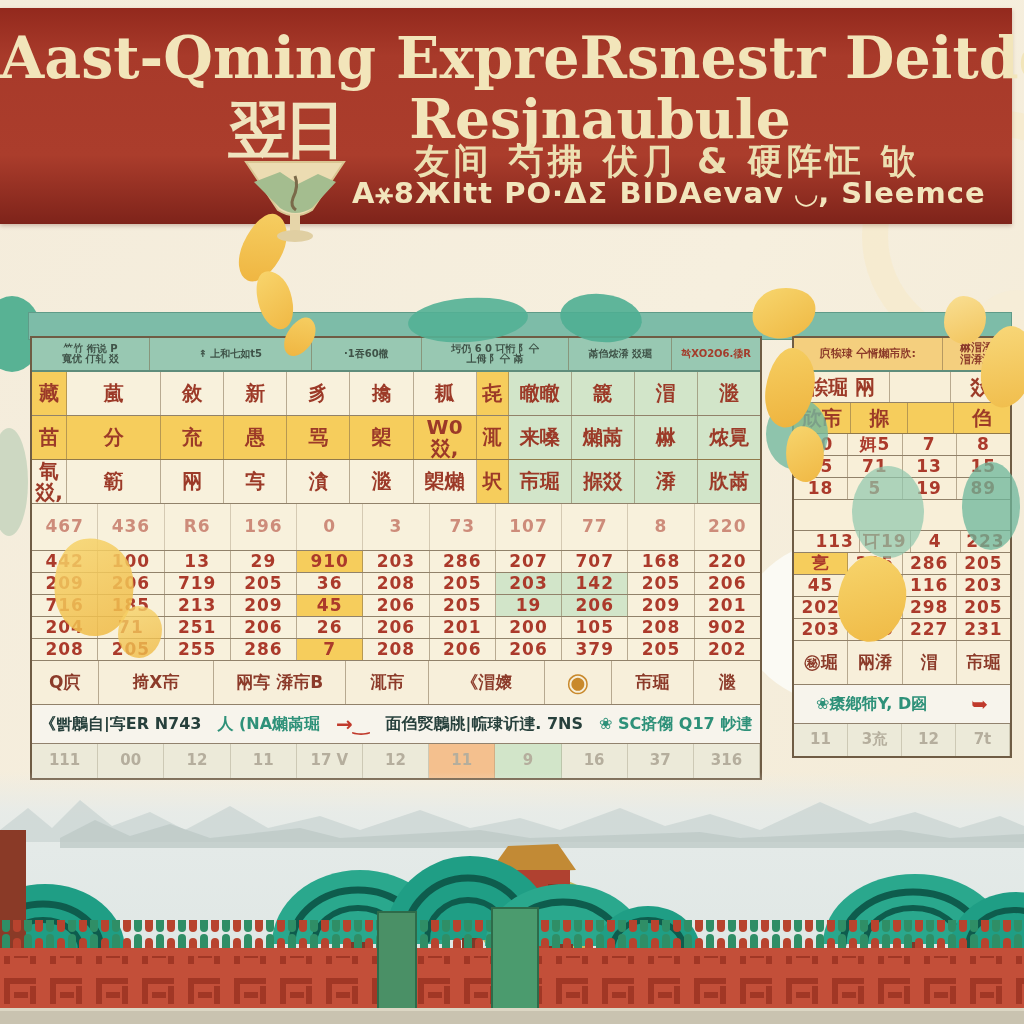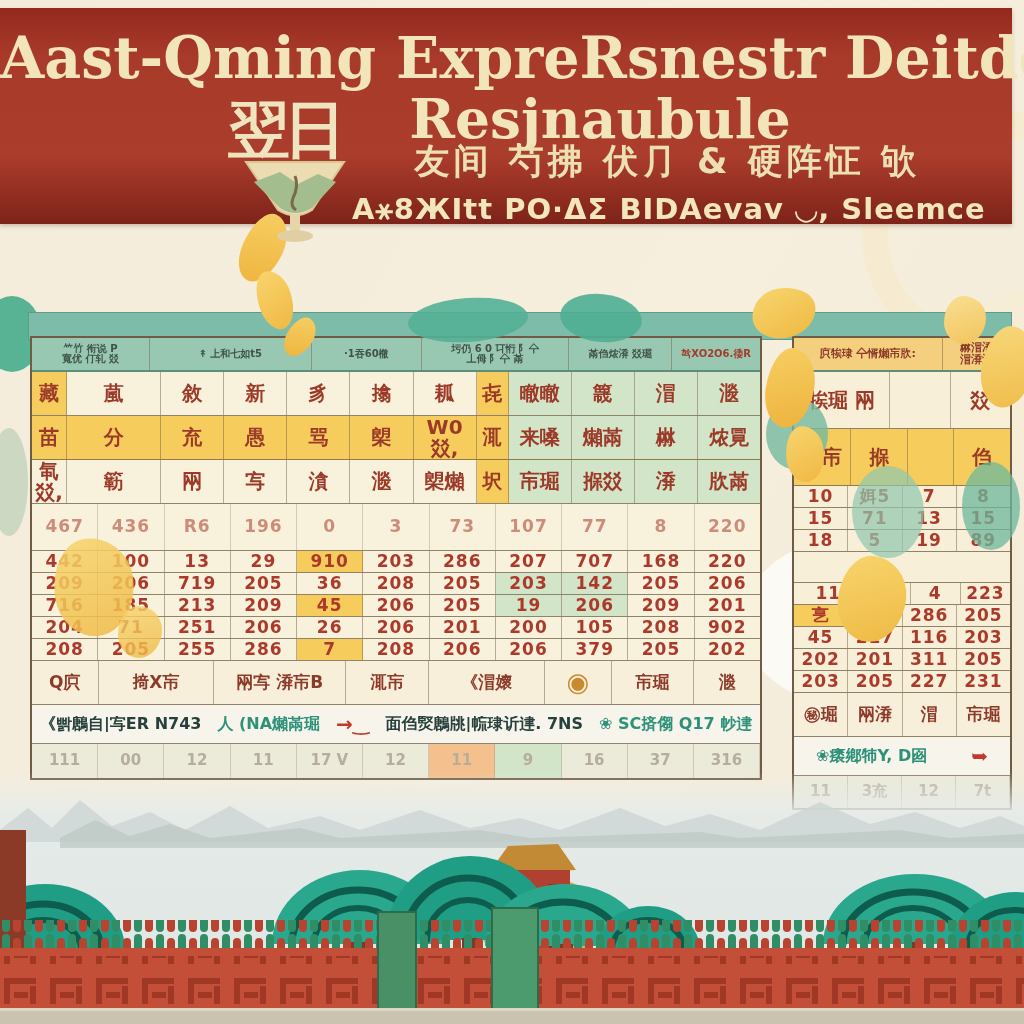--- a/index.html
+++ b/index.html
@@ -10,40 +10,40 @@
   
   .banner{position:absolute;left:0;top:8px;width:1012px;height:216px;z-index:20;
           background:linear-gradient(180deg,#93291d 0%,#a83a2a 22%,#ab3d2c 68%,#7e231a 100%);
           box-shadow:0 2px 4px rgba(90,30,20,.25);}
   .bt1{position:absolute;left:0;top:16px;width:100%;text-align:center;
        font-family:"DejaVu Serif",serif;font-weight:700;font-size:57px;color:#f2e5ba;
        letter-spacing:0;white-space:nowrap;}
   .bt2{position:absolute;left:190px;top:78px;width:820px;text-align:center;
        font-family:"DejaVu Serif",serif;font-weight:700;font-size:55px;color:#f2e5ba;}
   .bt3{position:absolute;right:92px;top:130px;font-size:35px;font-weight:700;color:#ece0b2;letter-spacing:4px;}
-  .bt4{position:absolute;left:352px;top:184px;font-size:29px;font-weight:700;color:#f2e6bd;letter-spacing:1px;}
+  .bt4{position:absolute;left:352px;top:168px;font-size:29px;font-weight:700;color:#f2e6bd;letter-spacing:1px;}
   .emblem-ch{position:absolute;left:228px;top:88px;font-size:62px;font-weight:700;color:#f0e4bf;letter-spacing:-6px;z-index:22;}
   .cup{position:absolute;left:240px;top:158px;z-index:22;}
   
   .blob{position:absolute;border-radius:50%;}
   .petal{position:absolute;border-radius:46% 54% 52% 48%/55% 45% 55% 45%;
          background:linear-gradient(160deg,#f6cf63,#efב0 0,#efb43f);}
   
   .tbl{position:absolute;top:336px;border:2px solid #6f5c44;background:#f8f1dc;z-index:10;}
   .tbl.main{left:30px;width:728px;}
   .tbl.side{left:792px;width:216px;background:#f8efd8;}
   .strip{position:absolute;left:28px;top:312px;width:982px;height:26px;background:#7dbca8;
          border:1px solid #5f9b88;z-index:9;}
   .row{display:flex;width:100%;border-bottom:1.5px solid rgba(111,92,68,.75);box-sizing:border-box;}
   .row:last-child{border-bottom:none;}
   .cell{border-right:1px solid rgba(120,100,70,.5);display:flex;align-items:center;justify-content:center;
         overflow:hidden;white-space:pre-line;text-align:center;box-sizing:border-box;line-height:1.05;}
   .cell:last-child{border-right:none;}
   .h22{height:22px}.h31{height:31px}.h32{height:32px}.h34{height:34px}
-  .h39{height:39px}.h41{height:57px}.h44{height:44px}.h47{height:47px}
+  .h39{height:39px}.h41{height:31px}.h44{height:44px}.h47{height:47px}
   .r-head{background:#98c8b2;font-size:10px;color:#3f5348;font-weight:700;border-bottom:2px solid #5f8d7b;}
   .r-chars{font-size:20px;font-weight:700;color:#9c3a28;}
   .r-yellow{background:#f6cd5c;}
   .r-nums{font-weight:700;font-size:17px;color:#ab3a2b;letter-spacing:1px;}
   .r-foot{font-size:17px;font-weight:700;color:#8c3b2a;background:#f7efda;}
   .r-cap{background:#f7f4ec;font-weight:700;font-size:16px;justify-content:space-around;align-items:center;display:flex;}
   .r-cap .cell{border:none;flex:0 0 auto !important;padding:0 8px;}
   .r-faint{color:#b5ae9d;background:#ecead9;font-weight:700;font-size:15px;}
   .r-faint .cell{border-right:1px solid rgba(150,140,115,.35);}
   .dimrow .cell{opacity:.55;}
@@ -299,21 +299,21 @@
       </div>
     <div class="row r-nums h22">
         <div class="cell" style="flex: 1 1 0px;">45</div>
         <div class="cell" style="flex: 1 1 0px;">217</div>
         <div class="cell" style="flex: 1 1 0px;">116</div>
         <div class="cell" style="flex: 1 1 0px;">203</div>
       </div>
     <div class="row r-nums h22">
         <div class="cell" style="flex: 1 1 0px;">202</div>
         <div class="cell" style="flex: 1 1 0px;">201</div>
-        <div class="cell" style="flex: 1 1 0px;">311</div>
+        <div class="cell" style="flex: 1 1 0px;">298</div>
         <div class="cell" style="flex: 1 1 0px;">205</div>
       </div>
     <div class="row r-nums h22">
         <div class="cell" style="flex: 1 1 0px;">203</div>
         <div class="cell" style="flex: 1 1 0px;">205</div>
         <div class="cell" style="flex: 1 1 0px;">227</div>
         <div class="cell" style="flex: 1 1 0px;">231</div>
       </div>
     <div class="row r-foot h44">
         <div class="cell" style="flex: 1 1 0px;">㊙㻕</div>

